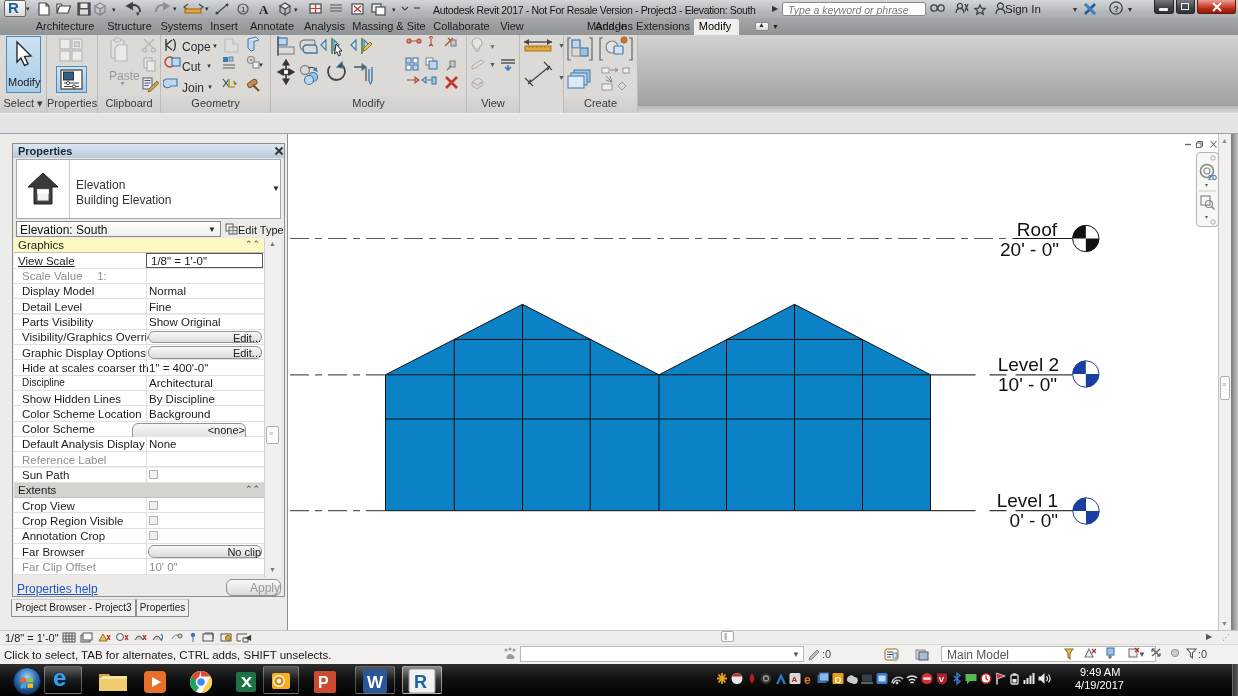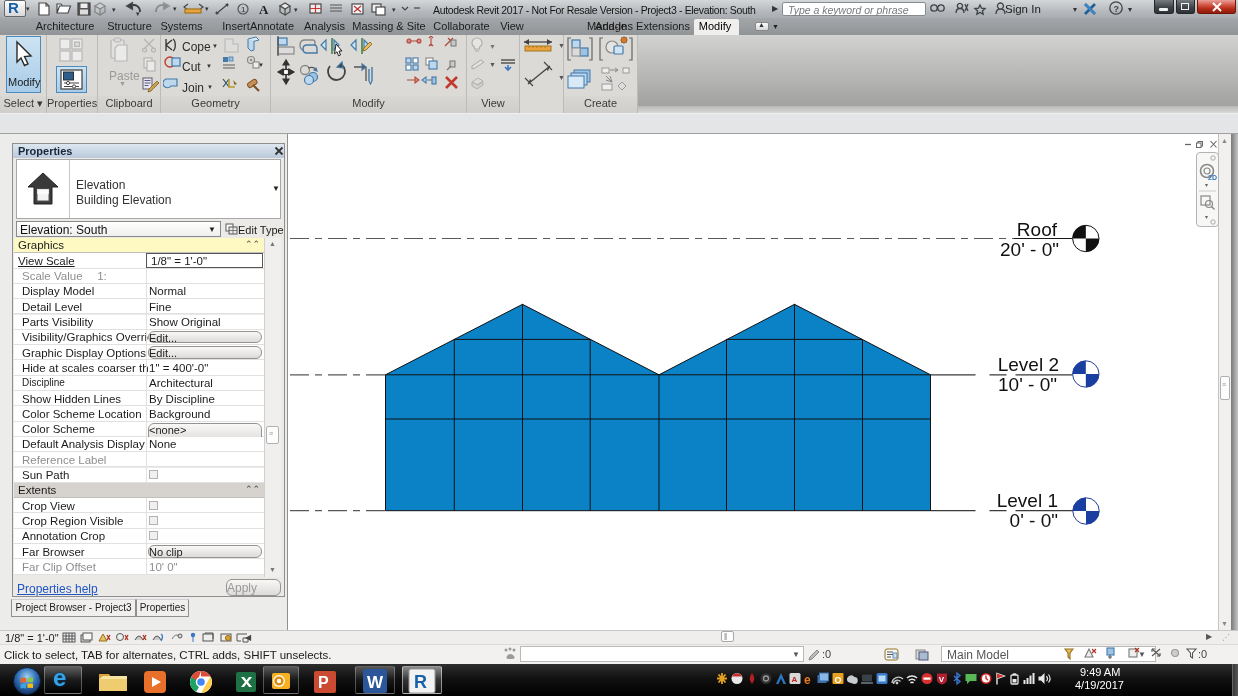--- a/index.html
+++ b/index.html
@@ -16,21 +16,21 @@
 .pdiv { position:absolute; top:35px; width:1px; height:78px; background:#bcbbb8; }
 #optionsbar { left:0; top:113px; width:1238px; height:21px; background:#e3e5e7; border-top:1px solid #f0f0f0; border-bottom:1px solid #9a9a9a; }
 #canvas { left:288px; top:134px; width:930px; height:496px; background:#fff; }
 #vsb { left:1218px; top:134px; width:13px; height:496px; background:#f1f0ee; border-left:1px solid #c4c4c4; }
 #rstrip { left:1231px; top:134px; width:7px; height:510px; background:linear-gradient(90deg,#787878,#c6c6c6); }
 #hsbrow { left:0; top:630px; width:1238px; height:14px; background:#efeeec; border-top:1px solid #c9c8c6; }
 #statusbar { left:0; top:644px; width:1238px; height:20px; background:#f2f1ef; border-top:1px solid #dcdbd9; }
 #taskbar { left:0; top:664px; width:1238px; height:32px; background:linear-gradient(#2e2e2e,#111 45%,#000); }
 #palette { left:12px; top:143px; width:273px; height:454px; background:#eceae7; border:1px solid #8f8f8f; }
 .prow { position:absolute; background:#fff; border-bottom:1px solid #e2e1df; height:15.3px; font-size:11.5px; color:#1b1b1b; }
-.pbtn { position:absolute; background:linear-gradient(#f9f8f7,#dcdbd9); border:1px solid #949392; border-radius:6px; font-size:11px; text-align:left; color:#222; }
+.pbtn { position:absolute; background:linear-gradient(#f9f8f7,#dcdbd9); border:1px solid #949392; border-radius:6px; font-size:11px; text-align:right; color:#222; }
 .cbx { position:absolute; width:9px; height:9px; background:#f0f0f0; border:1px solid #b2b2b2; }
 .paltab { position:absolute; top:599px; height:18px; background:#f0efed; border:1px solid #8f8f8f; border-top:1px solid #d0d0d0; font-size:10px; color:#222; text-align:center; line-height:16px; }
 svg { display:block; }
 </style>
 </head>
 <body>
 
 <div id="titlebar" class="abs"></div>
 
 <div class="abs" style="left:4px; top:0px; width:22px; height:17px; background:linear-gradient(#fdfdfd,#d8d8d8); border:1px solid #666; border-radius:2px;"></div>
@@ -126,21 +126,21 @@
 <div class="abs" style="left:1197px; top:0; width:39px; height:14px; background:linear-gradient(#e9a199,#cf4a38 45%,#b02a16 70%,#8f1d0c); border:1px solid #6e1507; border-top:none; border-radius:0 0 3px 3px;"></div>
 <svg class="abs" width="12" height="10" style="left:1211px; top:2px;" viewBox="0 0 12 10">
     <path d="M2 1 L10 9 M10 1 L2 9" stroke="#fff" stroke-width="2"></path>
   </svg>
 
 <div id="tabrow" class="abs"></div>
 <div class="abs" style="left:694px; top:19px; width:45px; height:16px; background:#f0efed; border-radius:2px 2px 0 0;"></div>
 <div class="tab" style="left:65px; transform:translateX(-50%);">Architecture</div>
 <div class="tab" style="left:129.5px; transform:translateX(-50%);">Structure</div>
 <div class="tab" style="left:181.5px; transform:translateX(-50%);">Systems</div>
-<div class="tab" style="left:236px; transform:translateX(-50%);">Insert</div>
+<div class="tab" style="left:224px; transform:translateX(-50%);">Insert</div>
 <div class="tab" style="left:272px; transform:translateX(-50%);">Annotate</div>
 <div class="tab" style="left:324.5px; transform:translateX(-50%);">Analysis</div>
 <div class="tab" style="left:389px; transform:translateX(-50%);">Massing &amp; Site</div>
 <div class="tab" style="left:461.5px; transform:translateX(-50%);">Collaborate</div>
 <div class="tab" style="left:512px; transform:translateX(-50%);">View</div>
 <div class="tab" style="left:575px; transform:translateX(-50%);margin-left:32px;">Manage</div>
 <div class="tab" style="left:614px; transform:translateX(-50%);">Add-Ins</div>
 <div class="tab" style="left:663px; transform:translateX(-50%);">Extensions</div>
 <div class="tab" style="left:715px; transform:translateX(-50%); color:#000;">Modify</div>
 <div class="abs" style="left:755px; top:22px; width:14px; height:9px; background:linear-gradient(#fdfdfd,#d5d5d5); border:1px solid #888; border-radius:2px;"></div>
@@ -560,21 +560,21 @@
       <span style="position:absolute;left:135px;top:1.5px;font-size:11.5px;">By Discipline</span>
     </div>
 <div class="prow" style="left:14px; top:406.3px; width:250px;">
       <span style="position:absolute;left:8px;top:1.5px;font-size:11.5px;max-width:126px;overflow:hidden;display:inline-block;white-space:nowrap;">Color Scheme Location</span>
       <span style="position:absolute;left:131.5px;top:0;width:1px;height:15.3px;background:#e2e1df;"></span>
       <span style="position:absolute;left:135px;top:1.5px;font-size:11.5px;">Background</span>
     </div>
 <div class="prow" style="left:14px; top:421.6px; width:250px;">
       <span style="position:absolute;left:8px;top:1.5px;font-size:11.5px;max-width:126px;overflow:hidden;display:inline-block;white-space:nowrap;">Color Scheme</span>
       <span style="position:absolute;left:131.5px;top:0;width:1px;height:15.3px;background:#e2e1df;"></span>
-      <span class="pbtn" style="left:134px;top:1px;width:114px;height:20px;line-height:12px;">&lt;none&gt;</span>
+      <span class="pbtn" style="left:118px;top:1px;width:114px;height:20px;line-height:12px;">&lt;none&gt;</span>
     </div>
 <div class="prow" style="left:14px; top:436.9px; width:250px;">
       <span style="position:absolute;left:8px;top:1.5px;font-size:11.5px;max-width:126px;overflow:hidden;display:inline-block;white-space:nowrap;">Default Analysis Display St...</span>
       <span style="position:absolute;left:131.5px;top:0;width:1px;height:15.3px;background:#e2e1df;"></span>
       <span style="position:absolute;left:135px;top:1.5px;font-size:11.5px;">None</span>
     </div>
 <div class="prow" style="left:14px; top:452.2px; width:250px;">
       <span style="position:absolute;left:8px;top:1.5px;font-size:11.5px;max-width:126px;overflow:hidden;display:inline-block;white-space:nowrap;color:#8e8e8e;">Reference Label</span>
       <span style="position:absolute;left:131.5px;top:0;width:1px;height:15.3px;background:#e2e1df;"></span>
     </div>

